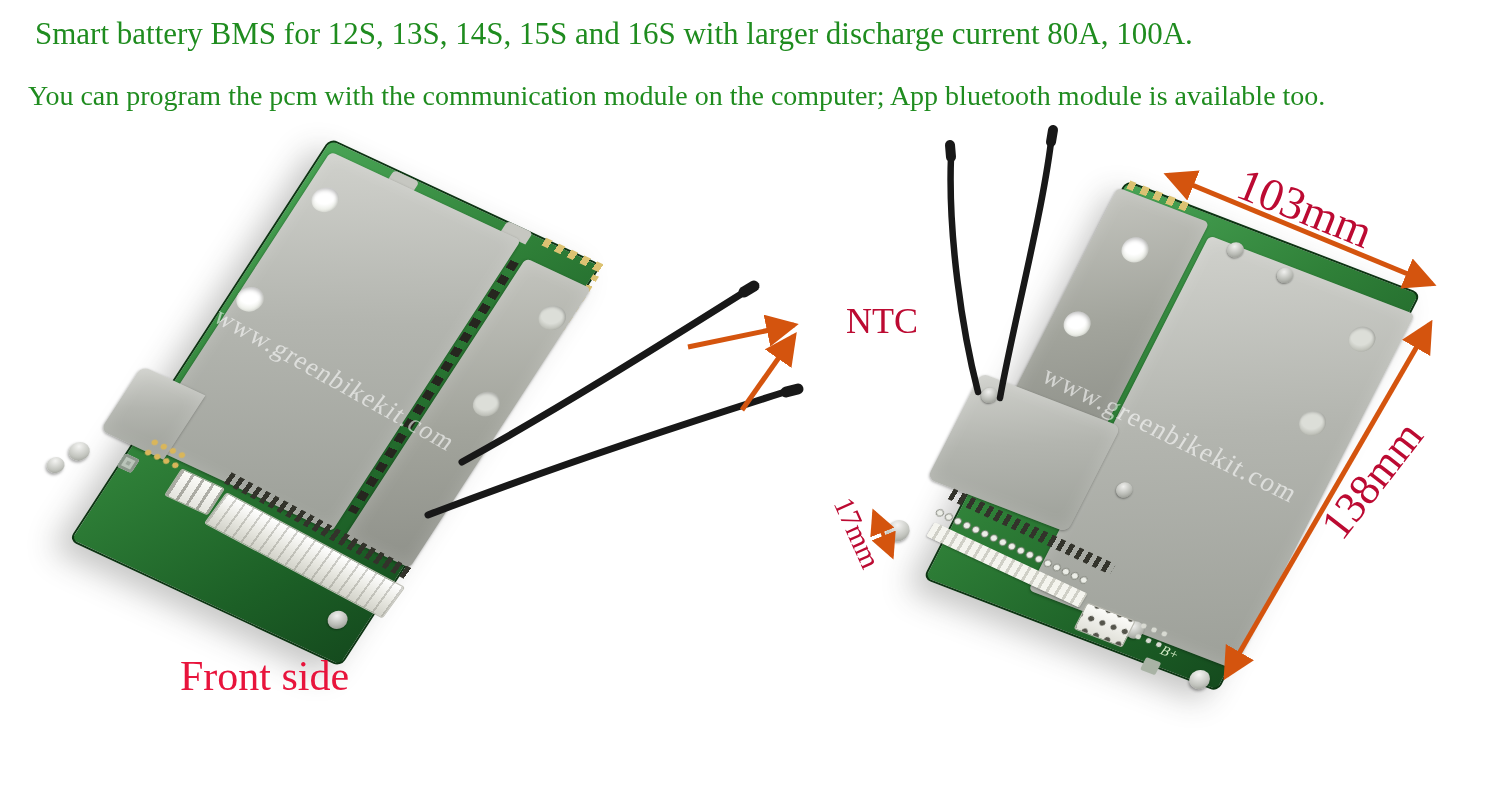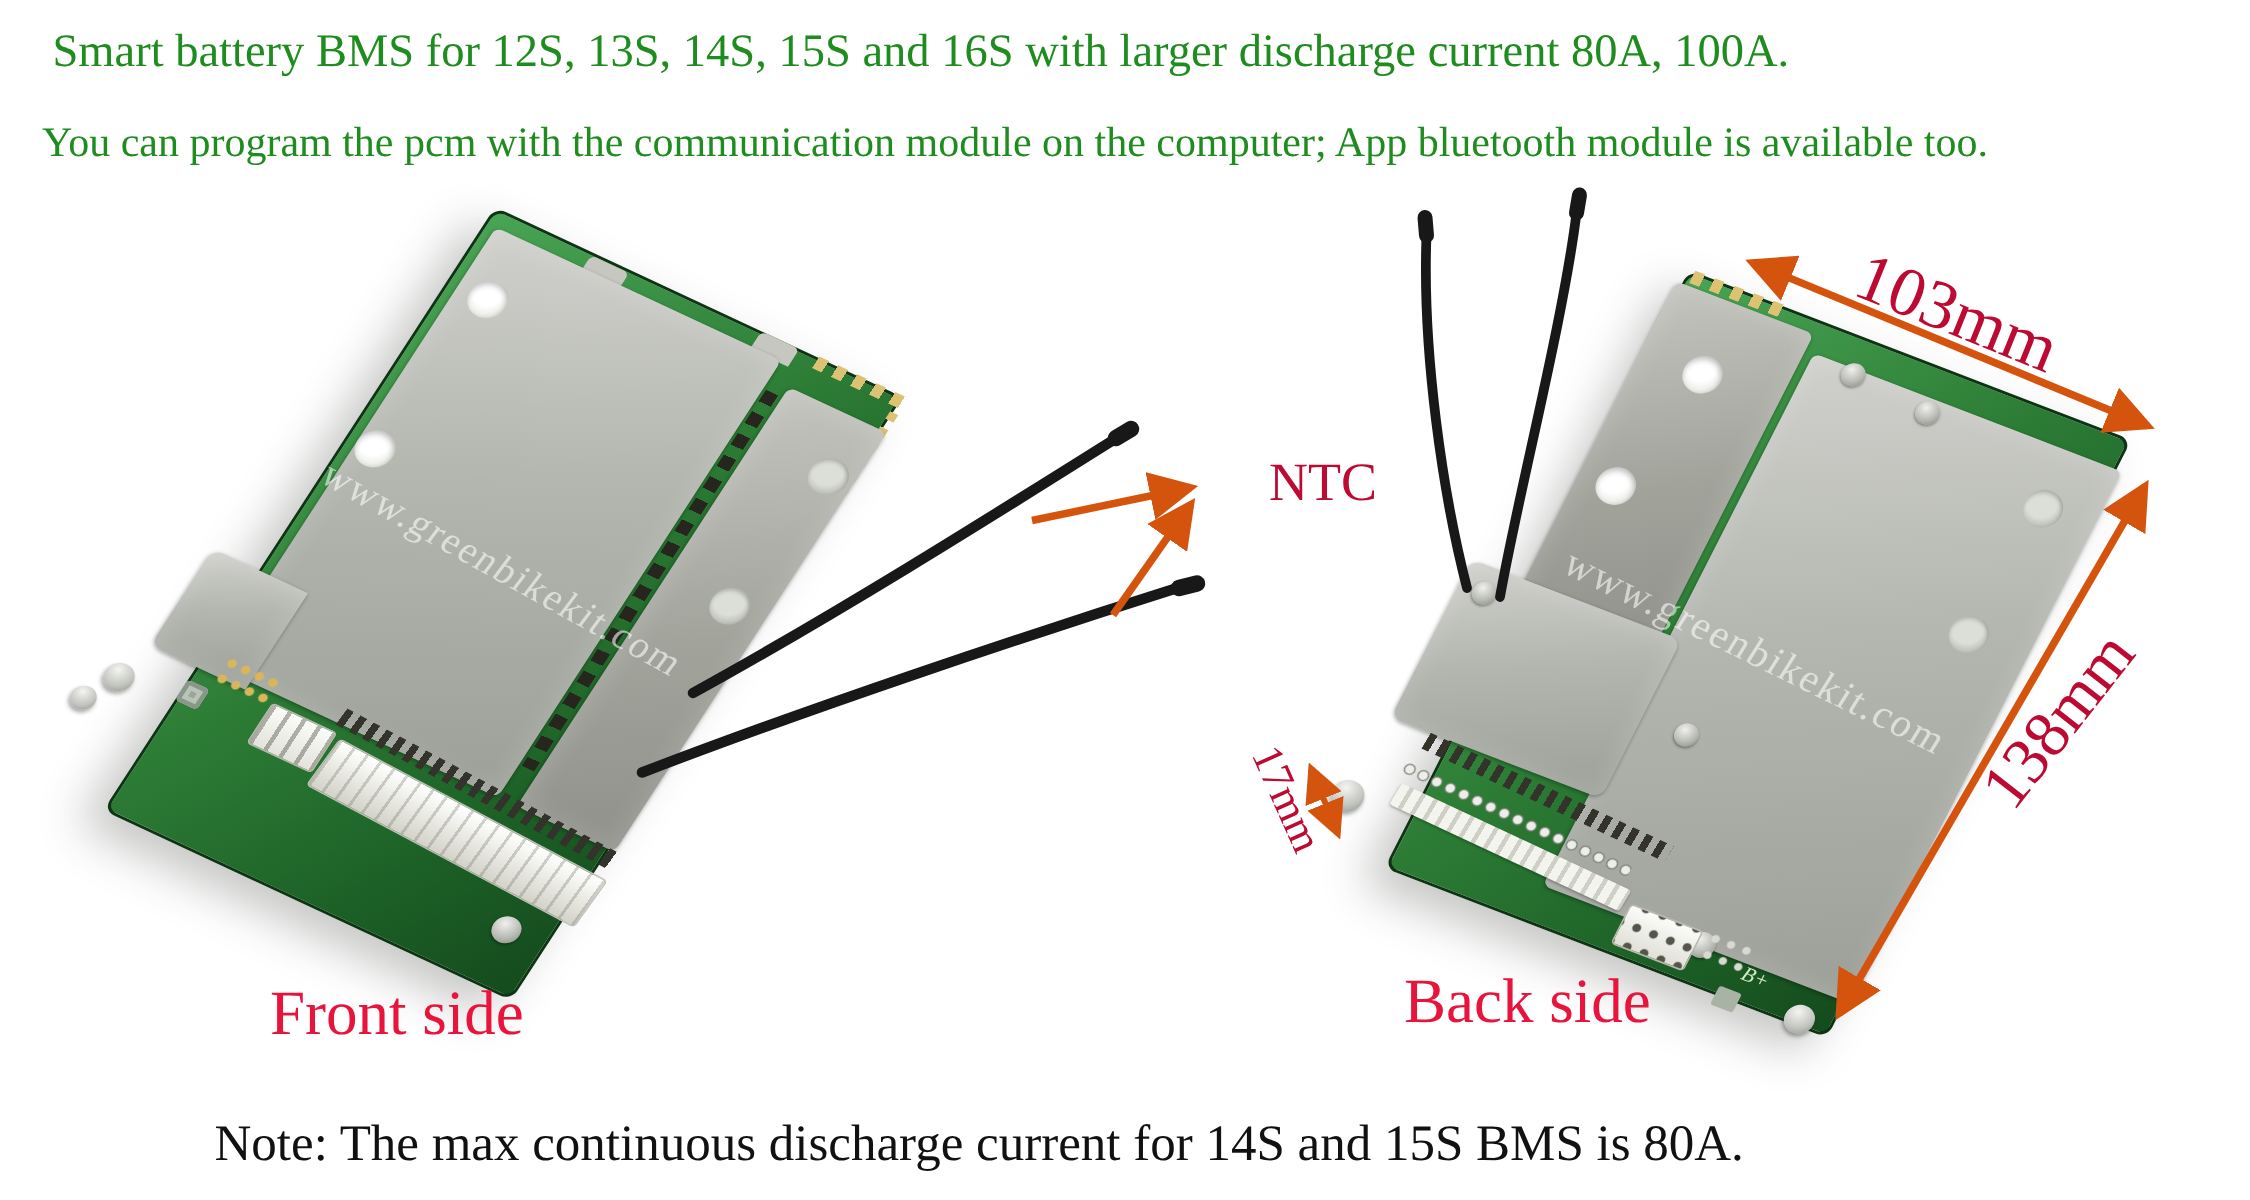--- a/index.html
+++ b/index.html
@@ -199,16 +199,14 @@
       <path d="M 1430 324 L 1226 676" marker-start="url(#ah)" marker-end="url(#ah)"></path>
       <path d="M 874 512 L 892 556" stroke-width="4" marker-start="url(#ah)" marker-end="url(#ah)"></path>
     </g>
   </svg>
 
   <div class="lbl ntc-label">NTC</div>
   <div class="lbl dim dim-103">103mm</div>
   <div class="lbl dim dim-138">138mm</div>
   <div class="lbl dim dim-17">17mm</div>
   <div class="caption cap-front">Front side</div>
-  <div class="caption cap-back">Back side</div>
-  <div class="note">Note: The max continuous discharge current for 14S and 15S BMS is 80A.</div>
 
 </div>
 
 </body></html>

